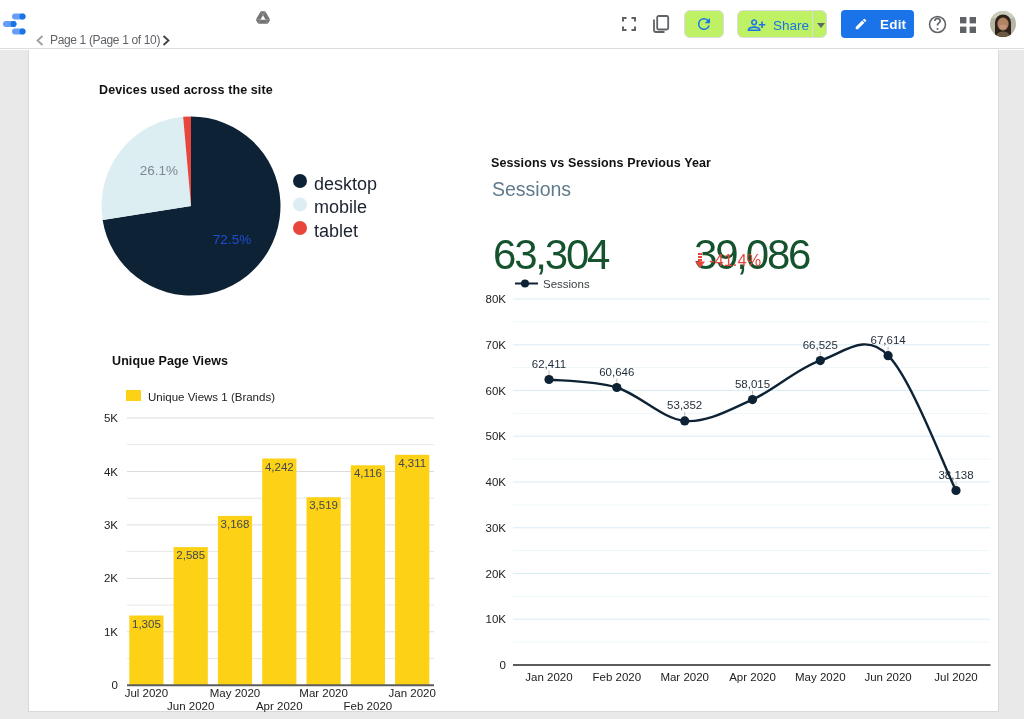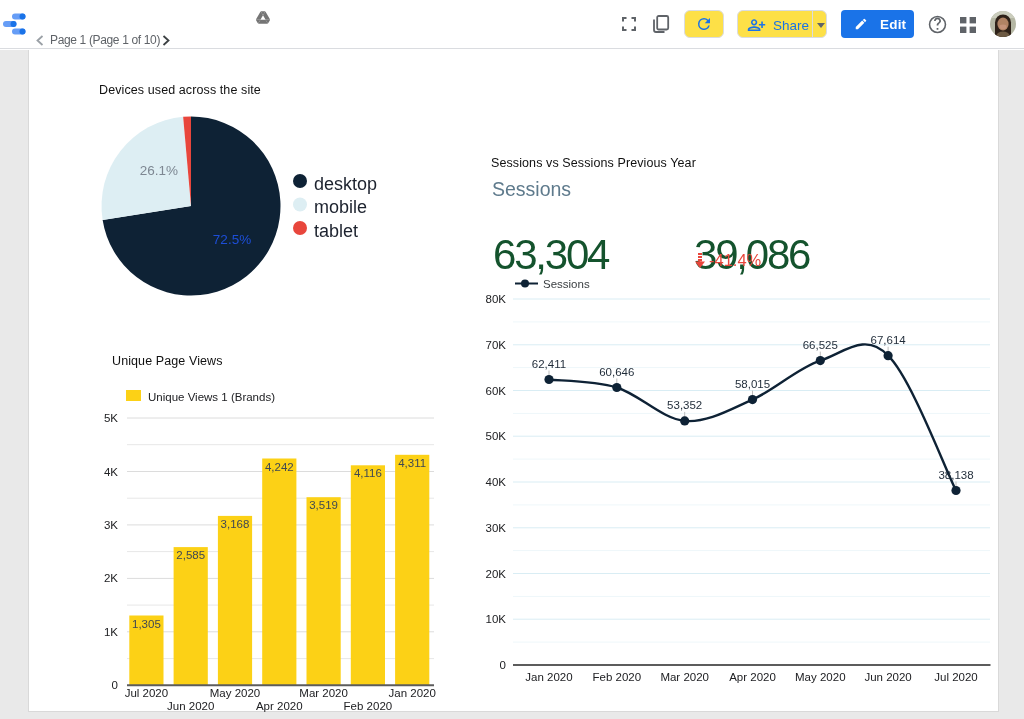--- a/index.html
+++ b/index.html
@@ -3,29 +3,29 @@
 <meta charset="utf-8">
 <style>
   * { margin:0; padding:0; box-sizing:border-box; }
   svg { overflow:visible; }
   html,body { width:1024px; height:719px; overflow:hidden; font-family:"Liberation Sans",sans-serif; background:#fff; }
   .abs { position:absolute; }
   
   #hdr { position:absolute; left:0; top:0; width:1024px; height:49px; background:#fff; border-bottom:1px solid #dadce0; z-index:5; }
   #title { position:absolute; left:36px; top:6px; font-size:17.5px; color:#3c4043; letter-spacing:.1px; }
   #crumb { position:absolute; left:50px; top:33px; font-size:12px; letter-spacing:-.35px; color:#5f6368; }
-  .btn { position:absolute; top:10px; height:28px; border:1px solid #dadce0; border-radius:6px; background:#fde047; }
+  .btn { position:absolute; top:10px; height:28px; border:1px solid #dadce0; border-radius:6px; background:#bef264; }
   #editbtn { position:absolute; left:841px; top:10px; width:73px; height:28px; background:#1a73e8; border-radius:4px; }
   #editbtn span { position:absolute; left:39px; top:7px; color:#fff; font-size:13.5px; font-weight:700; letter-spacing:.2px; }
   #sharetxt { position:absolute; left:35px; top:7px; color:#1a73e8; font-size:13.5px; font-weight:500; letter-spacing:0; }
   
   #canvas { position:absolute; left:0; top:50px; width:1024px; height:669px; background:#e9e9e9; }
   #page { position:absolute; left:28px; top:0px; width:971px; height:662px; background:#fff; border:1px solid #d9d9d9; border-top:none; }
   
-  .ctitle { position:absolute; font-size:12.5px; font-weight:normal; color:#111; letter-spacing:.1px; }
+  .ctitle { position:absolute; font-size:12.5px; font-weight:bold; color:#111; letter-spacing:.1px; }
   .sclabel { position:absolute; font-size:19.5px; color:#5e7a8c; }
   .scval { position:absolute; font-size:42px; color:#14532d; letter-spacing:-2.2px;margin-top:28px; }
   .legtxt { position:absolute; font-size:18px; color:#1c222e; }
 </style>
 </head>
 <body>
 <div id="hdr">
 
   <svg class="abs" style="left:2px;top:12px" width="28" height="24" viewBox="0 0 28 24">
     <rect x="10" y="1.5" width="13.5" height="6" rx="3" fill="#669df6"></rect>

